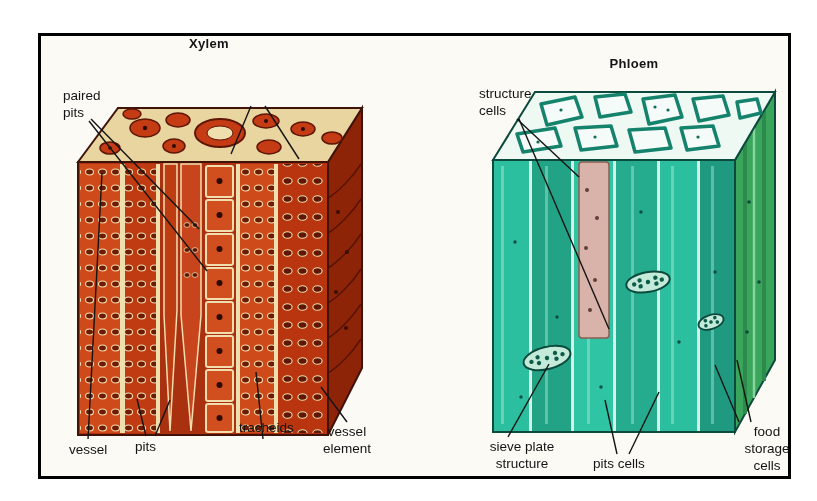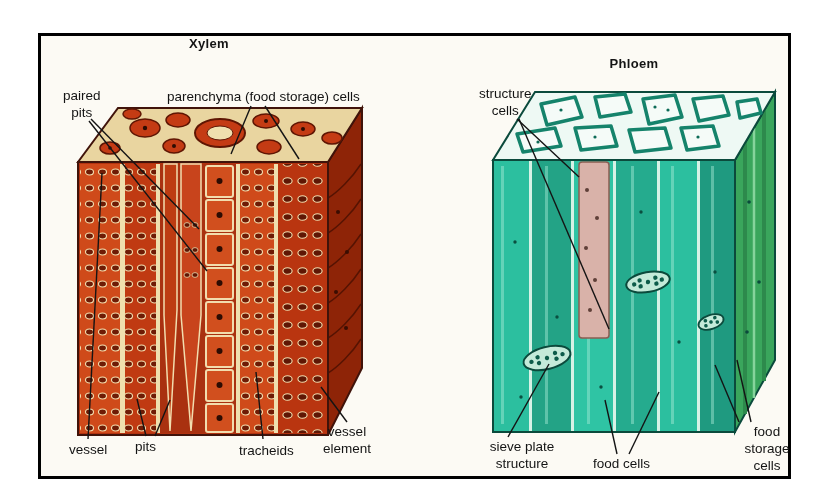--- a/index.html
+++ b/index.html
@@ -2,21 +2,21 @@
 <html><head>
 <meta charset="utf-8">
 <style>
   html,body{margin:0;padding:0;background:#fff;}
   .stage{position:relative;width:817px;height:501px;background:#ffffff;
          font-family:"Liberation Sans",sans-serif;color:#141414;overflow:hidden;}
   .frame{position:absolute;left:38px;top:33px;width:753px;height:446px;
          background:#fcfaf4;border:3px solid #000;box-sizing:border-box;}
   .title{position:absolute;font-size:13px;font-weight:bold;letter-spacing:.3px;
          text-align:center;width:90px;}
-  .lbl{position:absolute;font-size:13.5px;line-height:1.26;white-space:pre-line;color:#141414;text-align:center;}
+  .lbl{position:absolute;font-size:13.5px;line-height:1.26;white-space:pre-line;color:#141414;}
   .center{text-align:center;}
   .illus{position:absolute;}
   .lines{position:absolute;left:0;top:0;pointer-events:none;}
 </style>
 </head>
 <body>
 
 <div class="stage">
 
   <div class="frame"></div>
@@ -256,29 +256,28 @@
         <line x1="751" y1="422" x2="737" y2="360"></line>
       </g>
     </g>
   </svg>
 
   <div class="title" style="left:164px;top:36px">Xylem</div>
   <div class="title" style="left:589px;top:56px">Phloem</div>
 
   <div class="lbl" style="left:63px;top:87px">paired
 pits</div>
-  <div class="lbl" style="left:167px;top:88px">parenchyma (food storage) cells</div>
   <div class="lbl" style="left:69px;top:441px">vessel</div>
   <div class="lbl" style="left:135px;top:438px">pits</div>
-  <div class="lbl" style="left:239px;top:442px">tracheids</div>
+  <div class="lbl" style="left:239px;top:419px">tracheids</div>
   <div class="lbl center" style="left:317px;top:423px;width:60px">vessel
 element</div>
 
   <div class="lbl" style="left:479px;top:85px">structure
 cells</div>
   <div class="lbl center" style="left:481px;top:438px;width:82px">sieve plate
 structure</div>
-  <div class="lbl" style="left:593px;top:455px">food cells</div>
+  <div class="lbl" style="left:593px;top:455px">pits cells</div>
   <div class="lbl center" style="left:739px;top:423px;width:56px">food
 storage
 cells</div>
 
 </div>
 
 </body></html>

